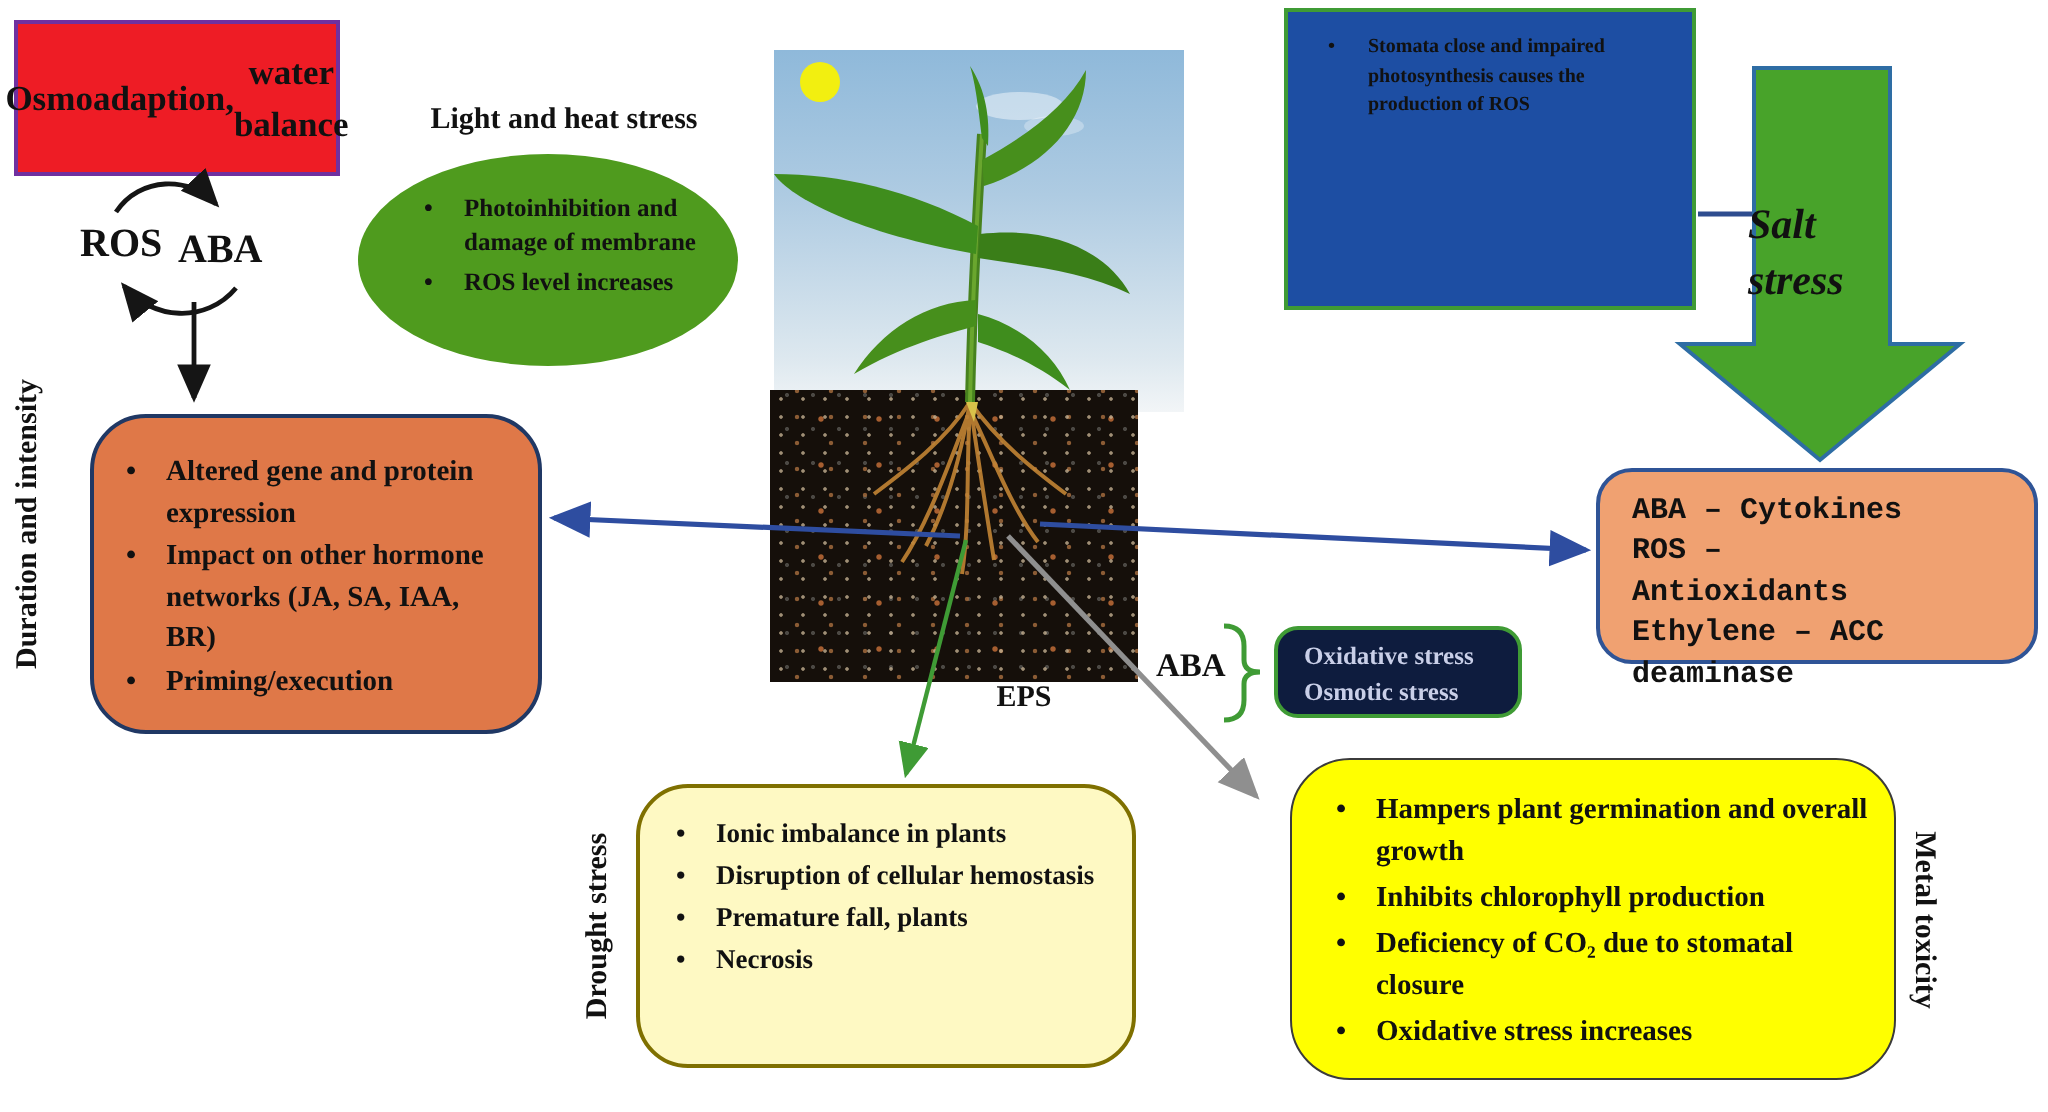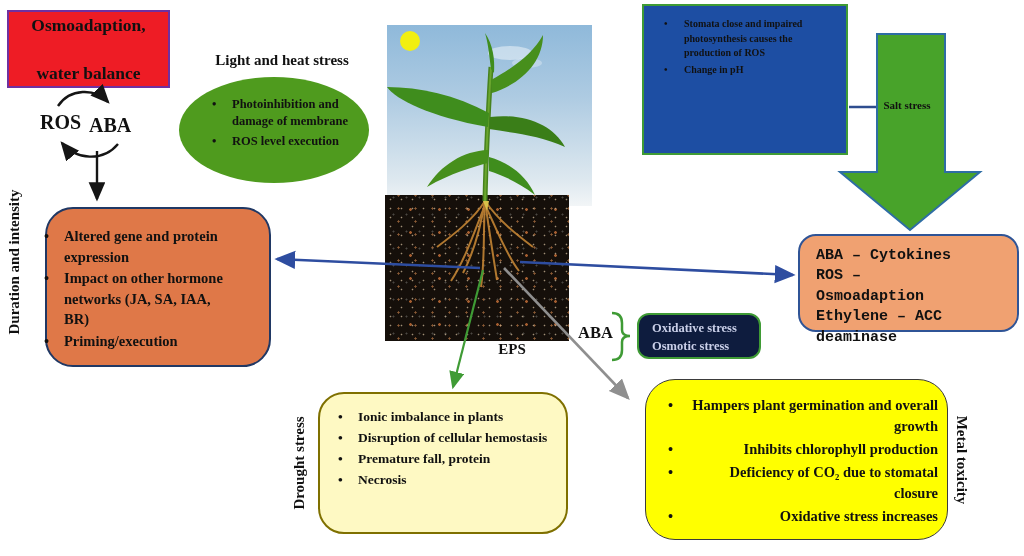--- a/index.html
+++ b/index.html
@@ -20,51 +20,51 @@
     background-size:11px 9px,17px 13px,29px 23px,13px 17px;
     background-position:0 0,5px 7px,11px 3px,2px 11px;}
   .plantsvg{position:absolute;inset:0;}
   
   ul.blts{margin:0;list-style:none;}
   ul.blts li{position:relative;margin:0 0 2px 0;}
   ul.blts li::before{content:"\2022";position:absolute;left:-20px;top:0;}
   
   .box{z-index:2;box-sizing:border-box;}
   .osmo{left:7px;top:10px;width:163px;height:78px;background:#ee1c25;border:2px solid #7030a0;
-    display:flex;flex-direction:column;align-items:center;justify-content:space-between;
+    display:flex;align-items:center;justify-content:center;
     font-size:17.5px;line-height:1.5;text-align:center;}
   .ros{left:40px;top:111px;font-size:20px;}
   .aba1{left:89px;top:114px;font-size:20px;}
   .vlabel{z-index:2;height:20px;text-align:center;font-size:15px;white-space:nowrap;}
   .duration{left:-59px;top:252px;width:150px;transform:rotate(-90deg);}
   .lh-title{left:196px;top:52px;width:172px;text-align:center;font-size:15px;z-index:2;font-family:Liberation Serif, serif;}
   .ellipse{left:179px;top:77px;width:190px;height:106px;border-radius:50%;background:#4f9b1e;}
   .ellipse ul{padding:19px 0 0 53px;width:120px;font-size:12.5px;line-height:1.38;}
   .lorange{left:45px;top:207px;width:226px;height:160px;background:#df7848;
     border:2.5px solid #203864;border-radius:28px;}
-  .lorange ul{padding:17px 4px 0 17px;width:160px;font-size:14.5px;line-height:1.42;}
+  .lorange ul{padding:17px 4px 0 36px;width:160px;font-size:14.5px;line-height:1.42;}
   .lorange ul.blts li{margin-bottom:1px;}
   .bluebox{left:642px;top:4px;width:206px;height:151px;background:#1d4ea3;border:2.5px solid #3f9b35;}
   .bluebox ul{padding:11px 2px 0 40px;width:156px;font-size:10px;line-height:1.45;}
-  .saltlbl{left:874px;top:98px;width:66px;text-align:center;font-size:11px;line-height:1.35;z-index:6;}
+  .saltlbl{left:874px;top:98px;width:66px;font-size:21px;line-height:1.35;z-index:6;font-style:italic;}
   .rorange{left:798px;top:234px;width:221px;height:98px;background:#f0a171;
     border:2.5px solid #2f5496;border-radius:18px;}
   .rorange .inner{padding:10px 0 0 16px;width:160px;font-size:15px;line-height:1.36;font-family:Liberation Mono, monospace;}
   .aba2{left:578px;top:323px;width:54px;font-size:16.5px;z-index:2;}
   .darkbox{left:637px;top:313px;width:124px;height:46px;background:#0e1c3e;color:#c9cfe8;
     border:2px solid #3f9b35;border-radius:12px;}
   .darkbox .inner{padding:4px 12px 0 13px;font-size:12.5px;line-height:1.45;}
   .eps{left:480px;top:341px;width:64px;text-align:center;font-size:15px;z-index:2;}
   .redbox{left:318px;top:392px;width:250px;height:142px;background:#fef9c3;
     border:2.5px solid #7f7000;border-radius:26px;}
   .redbox ul{padding:13px 2px 0 38px;width:202px;font-size:13.5px;line-height:1.42;}
   .drought{left:231px;top:453px;width:140px;transform:rotate(-90deg);}
   .yellowbox{left:645px;top:379px;width:303px;height:161px;background:#ffff00;
     border:1.5px solid #3b3b3b;border-radius:30px;}
-  .yellowbox ul{padding:15px 2px 0 42px;width:250px;font-size:14.5px;line-height:1.45;text-align:right;}
+  .yellowbox ul{padding:15px 2px 0 42px;width:250px;font-size:14.5px;line-height:1.45;}
   .metal{left:890px;top:450px;width:140px;transform:rotate(90deg);}
   #overlay{position:absolute;inset:0;z-index:5;pointer-events:none;}
 </style>
 </head>
 <body>
 
 <div id="canvas">
 
   <div class="abs photo">
     <div class="sky"></div>
@@ -106,64 +106,63 @@
 
   <span class="abs ros">ROS</span>
   <span class="abs aba1">ABA</span>
 
   <div class="abs vlabel duration">Duration and intensity</div>
 
   <div class="abs lh-title">Light and heat stress</div>
   <div class="abs box ellipse">
     <ul class="blts">
       <li>Photoinhibition and damage of membrane</li>
-      <li>ROS level execution</li>
+      <li>ROS level increases</li>
     </ul>
   </div>
 
   <div class="abs box lorange">
     <ul class="blts">
       <li>Altered gene and protein expression</li>
       <li>Impact on other hormone networks (JA, SA, IAA, BR)</li>
       <li>Priming/execution</li>
     </ul>
   </div>
 
   <div class="abs box bluebox">
     <ul class="blts">
       <li>Stomata close and impaired photosynthesis causes the production of ROS</li>
-      <li>Change in pH</li>
     </ul>
   </div>
 
   <div class="abs saltlbl">Salt stress</div>
 
   <div class="abs box rorange">
     <div class="inner">
       <div>ABA – Cytokines</div>
-      <div>ROS – Osmoadaption</div>
+      <div>ROS – Antioxidants</div>
       <div>Ethylene – ACC deaminase</div>
     </div>
   </div>
 
   <div class="abs aba2">ABA</div>
   <div class="abs box darkbox">
     <div class="inner">
       <div>Oxidative stress</div>
       <div>Osmotic stress</div>
     </div>
   </div>
 
   <div class="abs eps">EPS</div>
 
   <div class="abs box redbox">
     <ul class="blts">
       <li>Ionic imbalance in plants</li>
       <li>Disruption of cellular hemostasis</li>
-      <li>Premature fall, protein</li>
+      <li>Premature fall, plants</li>
       <li>Necrosis</li>
     </ul>
   </div>
   <div class="abs vlabel drought">Drought stress</div>
 
   <div class="abs box yellowbox">
     <ul class="blts">
       <li>Hampers plant germination and overall growth</li>
       <li>Inhibits chlorophyll production</li>
       <li>Deficiency of CO₂ due to stomatal closure</li>

